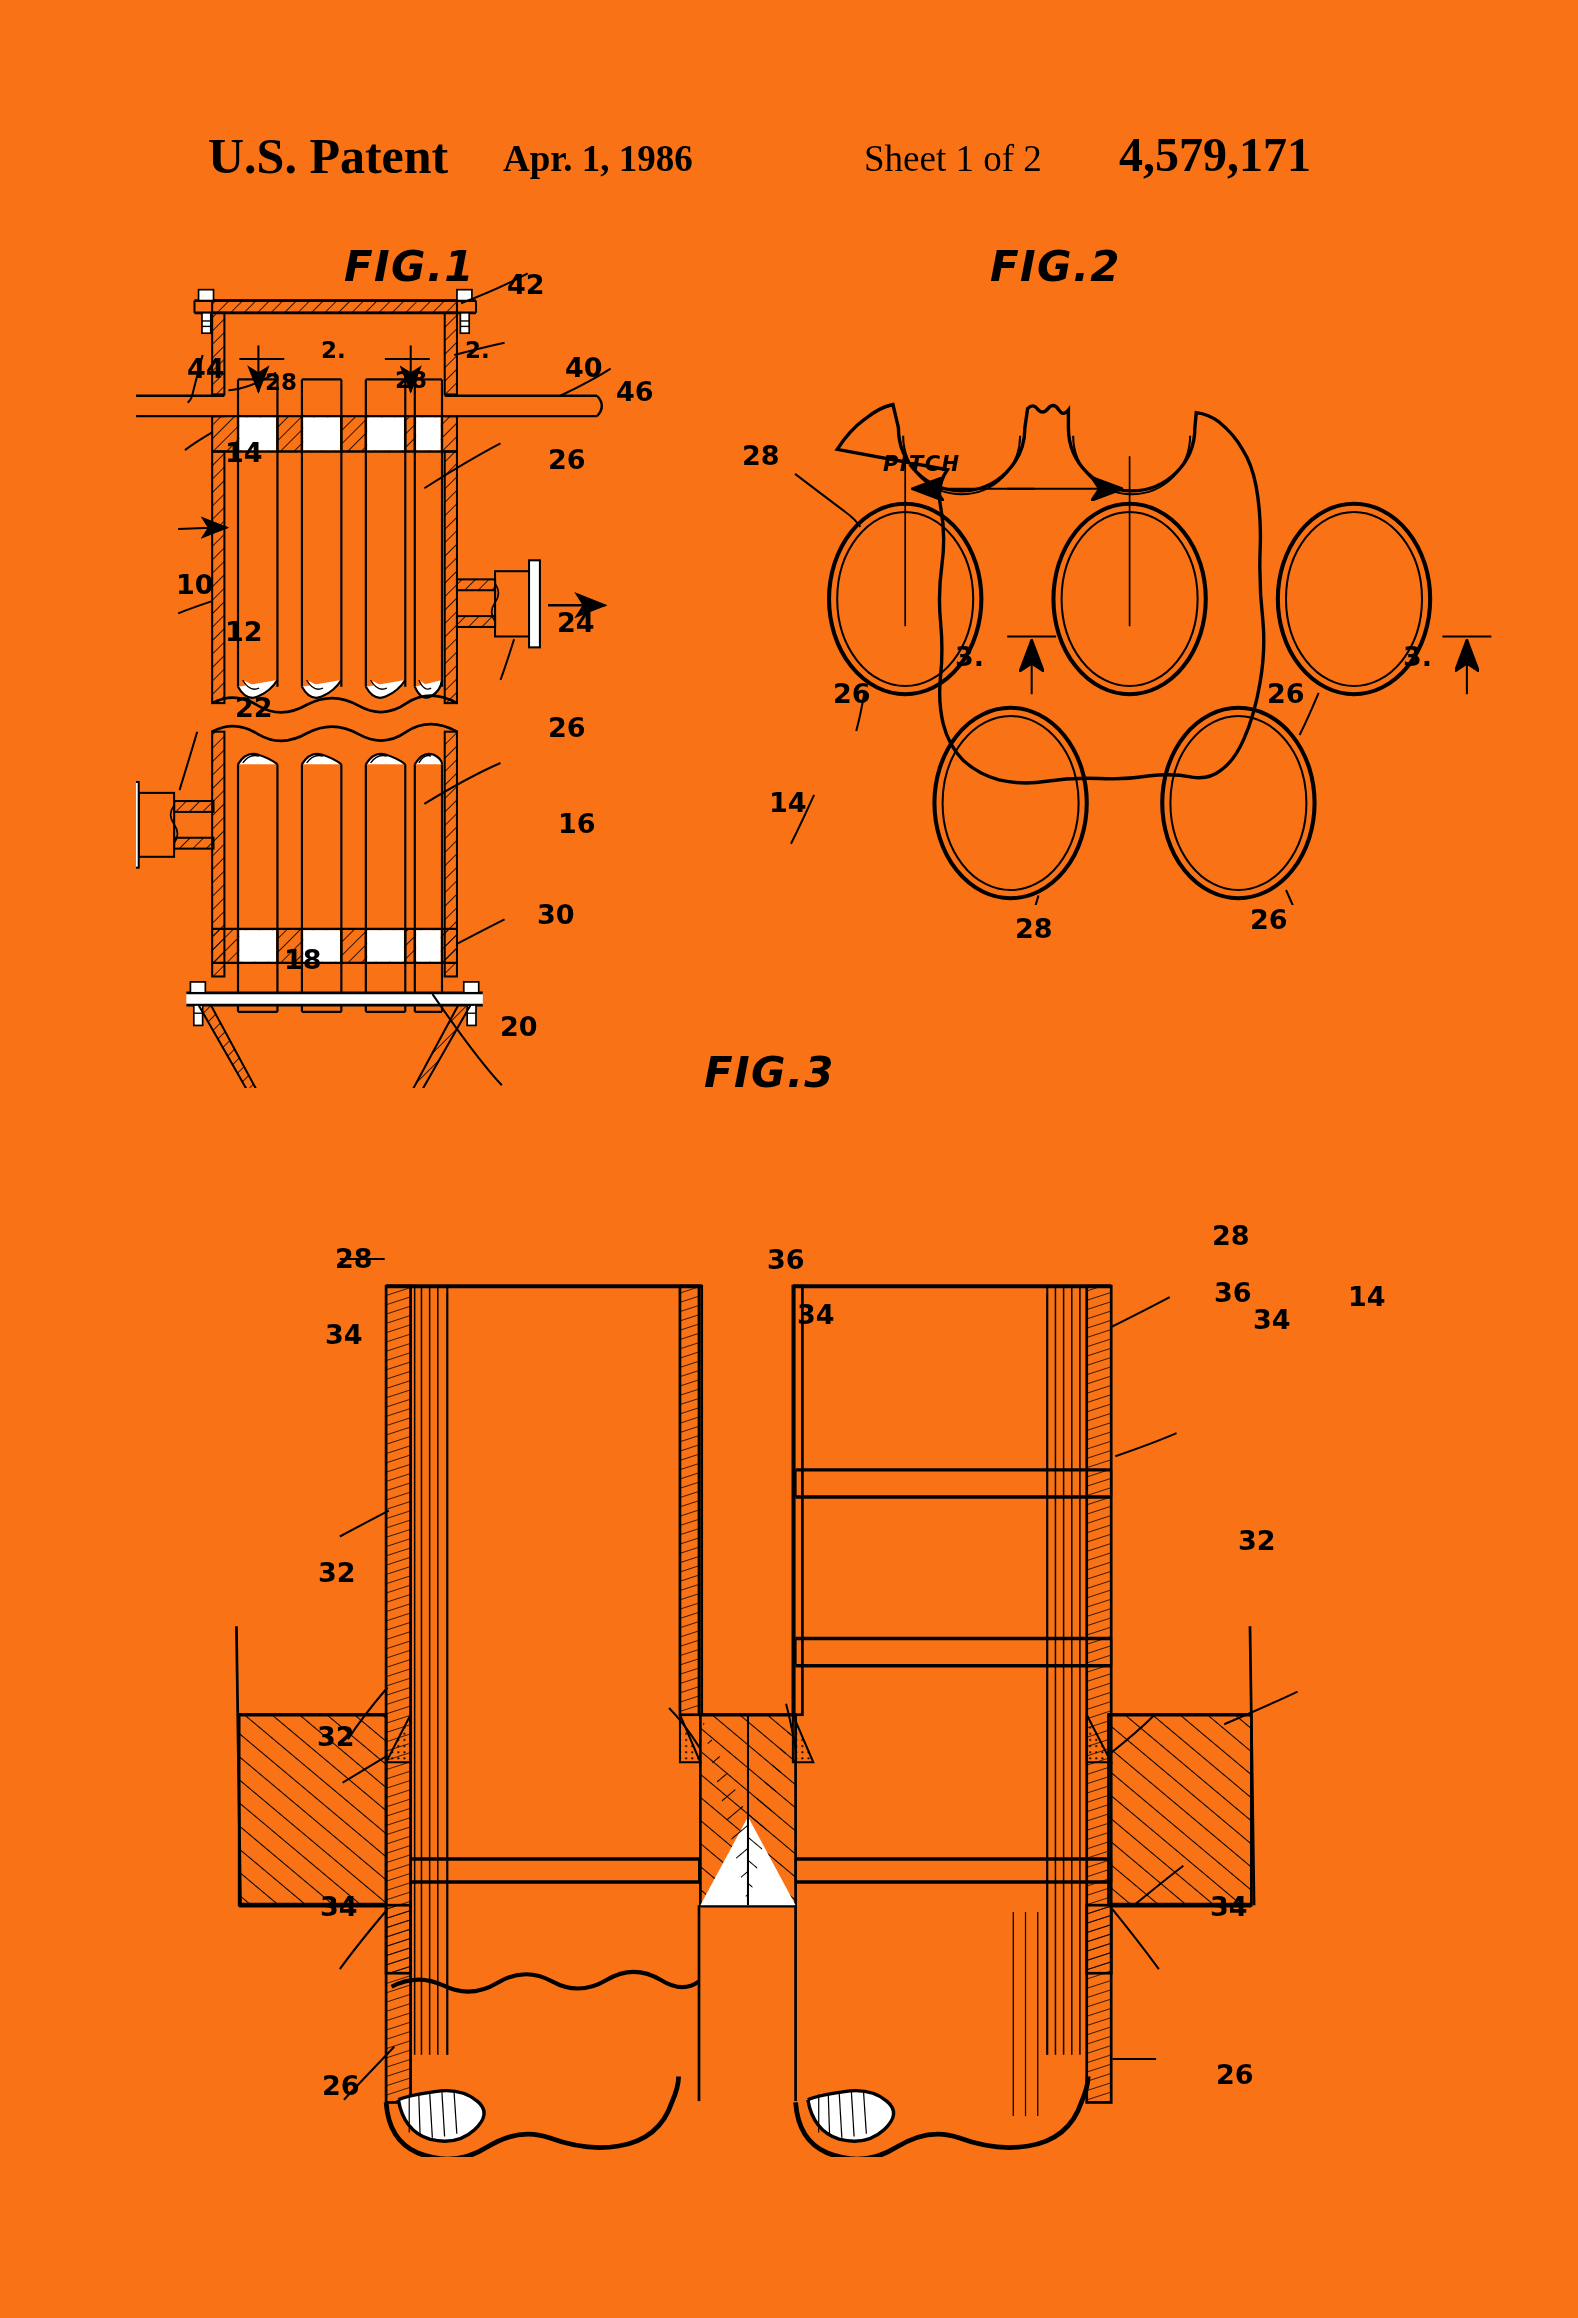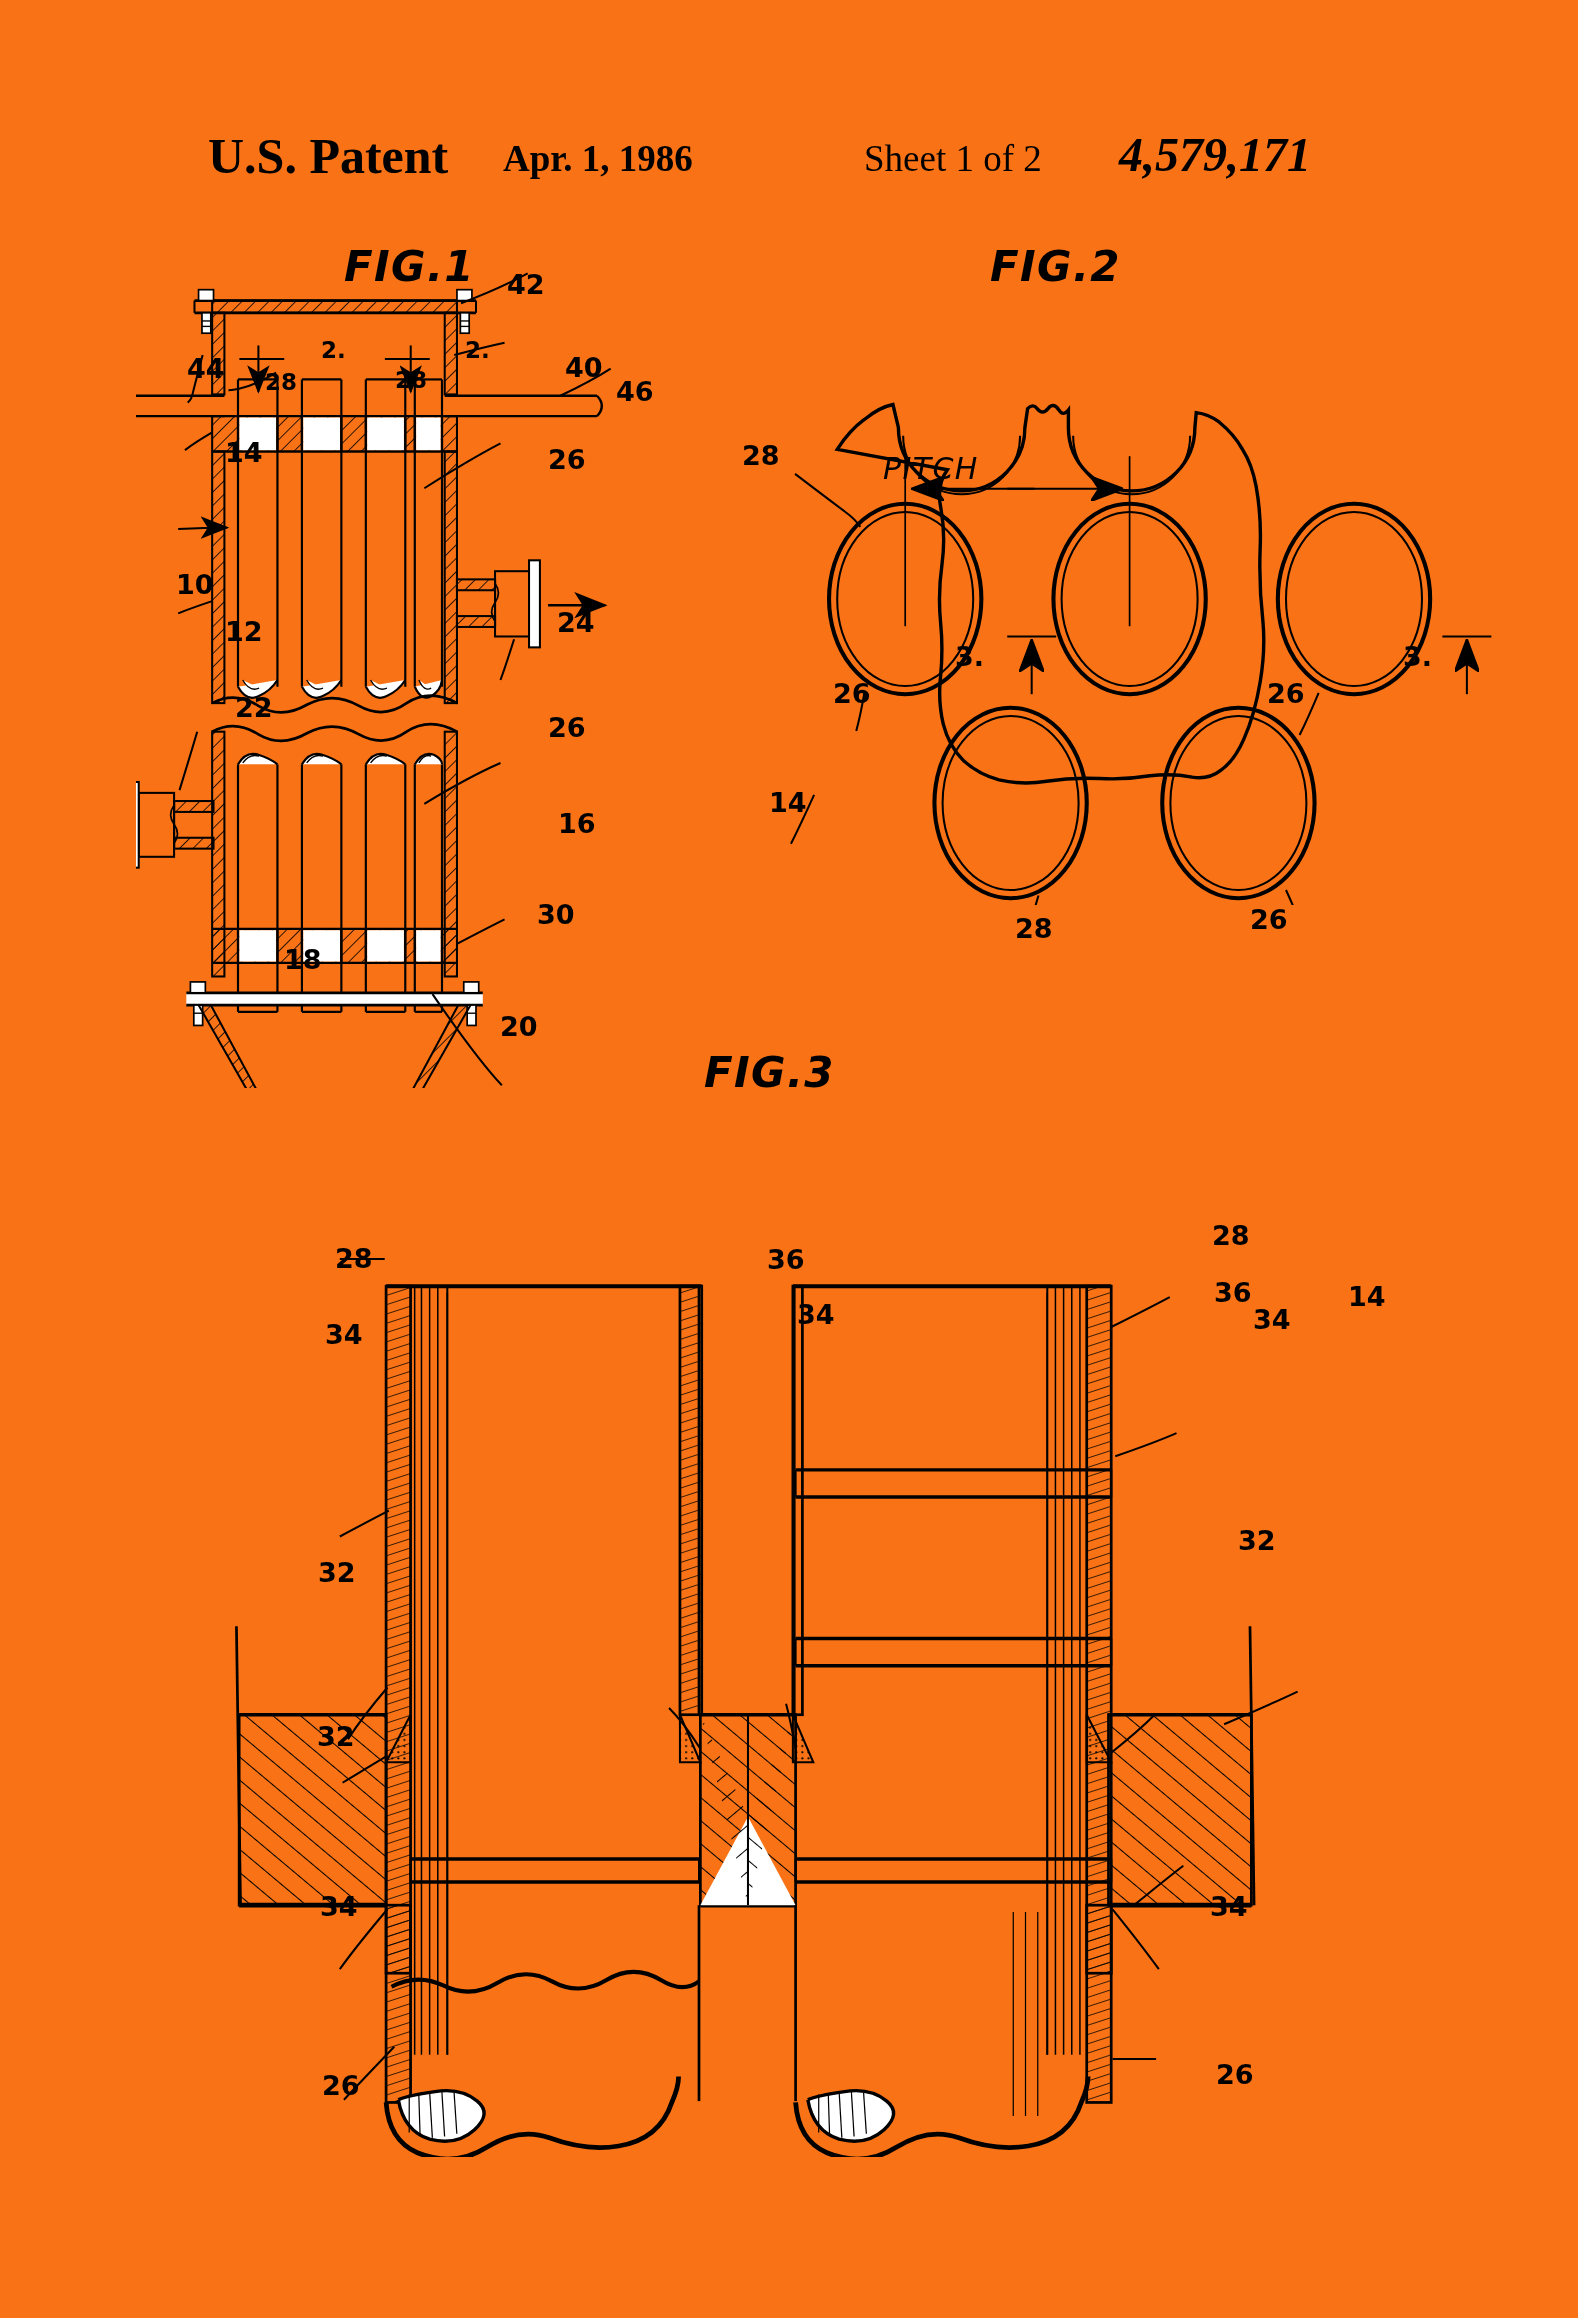--- a/index.html
+++ b/index.html
@@ -27,21 +27,21 @@
   .hdr {
     position: absolute;
     color: #000;
     white-space: nowrap;
     font-weight: 700;
     font-family: "Liberation Serif", serif;
   }
   #hdr-office  { left: 208px;  top: 0px;  font-size: 50px; letter-spacing: 0px; }
   #hdr-date    { left: 503px;  top: 9.5px; font-size: 37px; }
   #hdr-sheet   { left: 833px; top: 9.5px; font-size: 37px; font-weight: 400; margin-left: 31px; }
-  #hdr-number  { left: 1119px; top: 0px;  font-size: 48px; font-style: italic; }
+  #hdr-number  { left: 1119px; top: 0px;  font-size: 48px; }
 
   
   .fig-title {
     position: absolute;
     font-family: "DejaVu Sans", sans-serif;
     font-style: italic;
     font-weight: 700;
     font-size: 42px;
     letter-spacing: 1.4px;
     color: #000;
@@ -57,22 +57,22 @@
     font-family: "DejaVu Sans", sans-serif;
     font-weight: 700;
     font-size: 27px;
     color: #000;
     white-space: nowrap;
     line-height: 1;
   }
   .ref.small { font-size: 23px; }
   .ref.pitch {
     font-style: italic;
-    font-weight: 400;
-    font-size: 30px;
+    font-weight: 700;
+    font-size: 21px;
     letter-spacing: 1.4px;
   }
 
   
   .svgfig { position: absolute; }
   svg { display: block; }
 </style>
 </head>
 <body>
 

